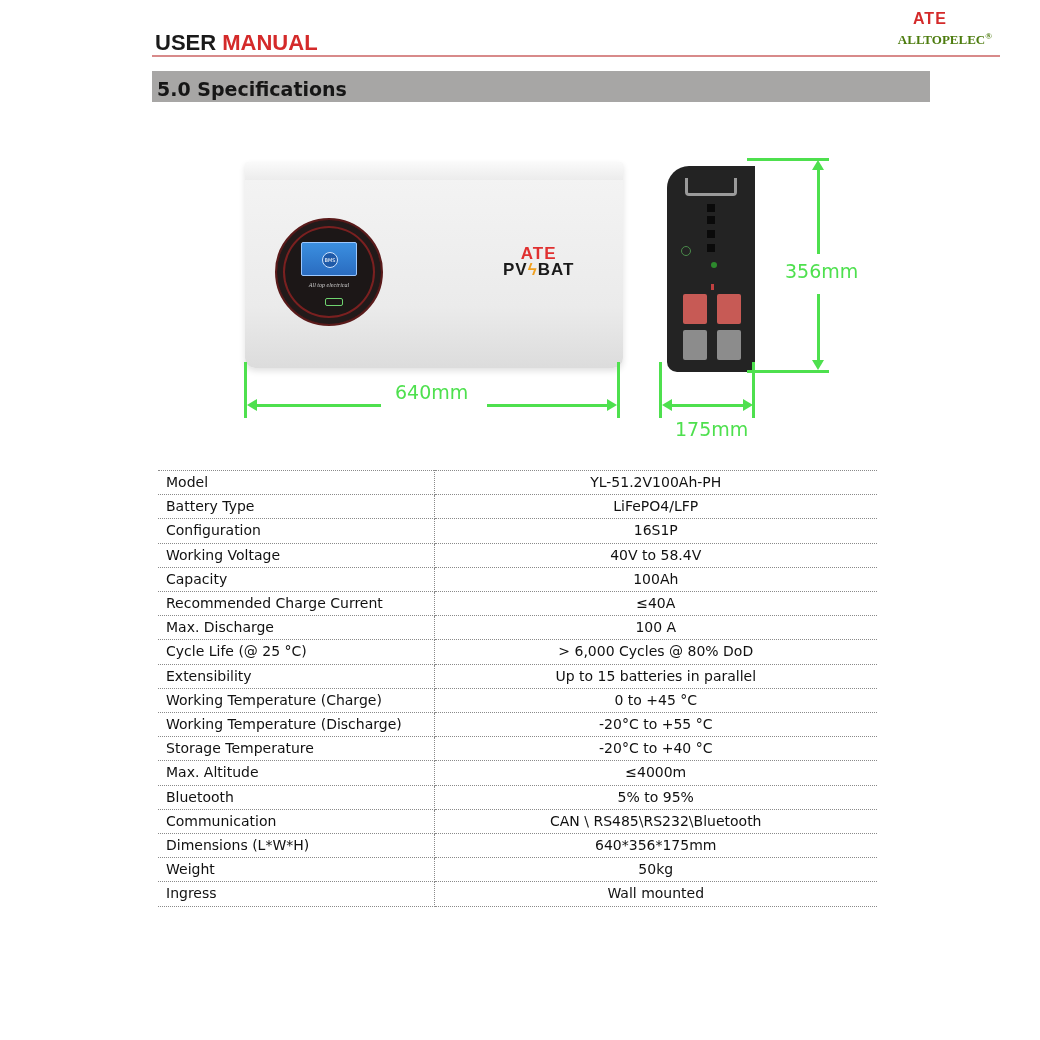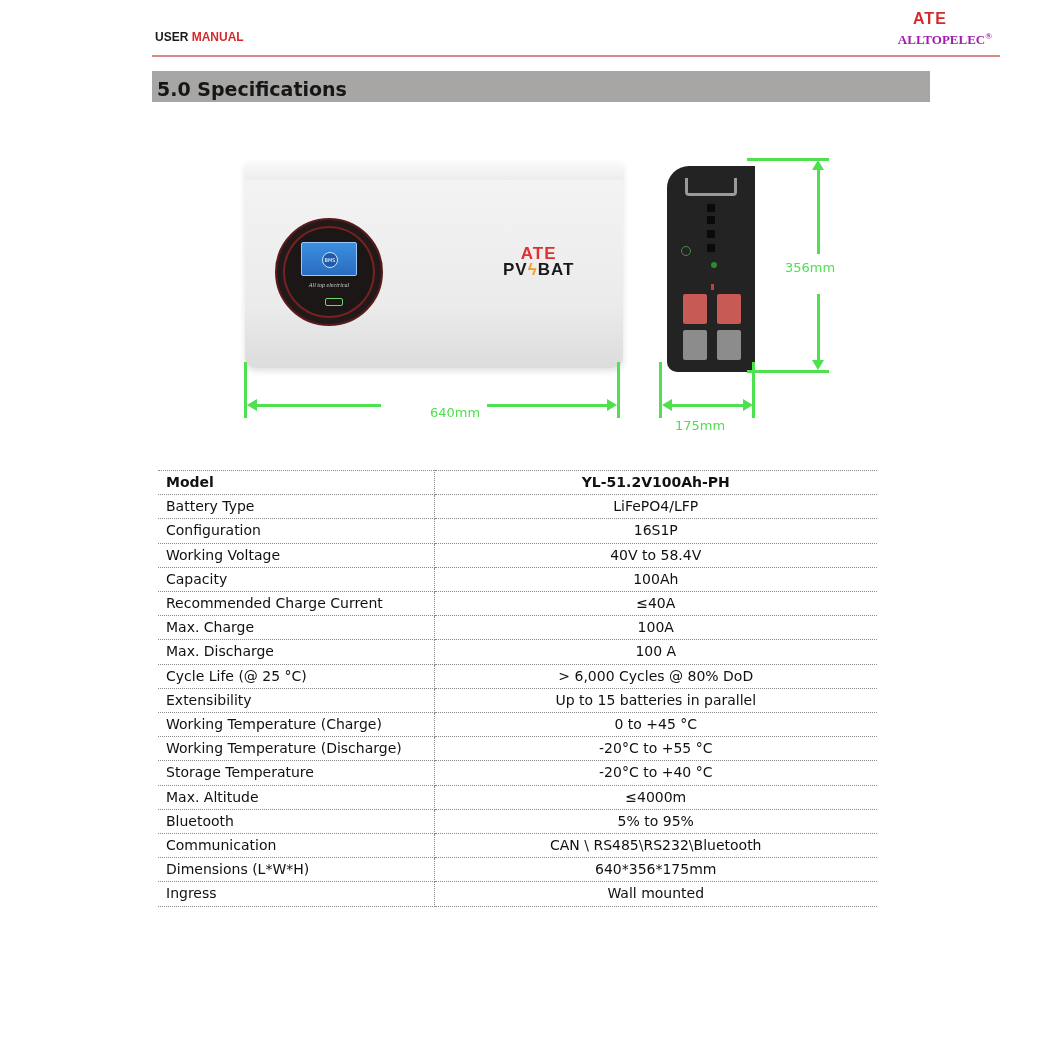--- a/index.html
+++ b/index.html
@@ -2,37 +2,37 @@
 <html><head>
   <meta charset="utf-8">
   <style>
     * { box-sizing: border-box; margin: 0; padding: 0; }
     html, body { width: 1040px; height: 1040px; background: #ffffff; overflow: hidden; }
     body { position: relative; font-family: "Liberation Sans", sans-serif; color: #111; }
 
     
     .hdr-title {
       position: absolute; left: 155px; top: 30px;
-      font-family: "Liberation Sans", sans-serif; font-weight: bold; font-size: 12px; letter-spacing: 0px;
+      font-family: "Liberation Sans", sans-serif; font-weight: bold; font-size: 22px; letter-spacing: 0px;
       color: #1a1a1a;
     }
     .hdr-title .accent { color: #d42a2a; }
     .hdr-rule {
       position: absolute; left: 152px; top: 55px; width: 848px; height: 2px;
       background: #d88a8a;
     }
     .brand { position: absolute; right: 48px; top: 10px; text-align: right; }
     .brand-mark {
       display: block; text-align: center; color: #d42a2a; font-weight: bold;
       font-size: 16px; letter-spacing: 1px; font-family: "Liberation Sans", sans-serif;
       margin-right: 30px;
     }
     .brand-name {
       display: block; font-family: "Liberation Serif", serif; font-weight: bold;
-      font-size: 13px; color: #a21caf; margin-top: 3px;
+      font-size: 13px; color: #4d7c0f; margin-top: 3px;
     }
     .brand-name sup { font-size: 9px; }
 
     
     .section-bar {
       position: absolute; left: 152px; top: 71px; width: 778px; height: 31px;
       background: #a7a6a5;
     }
     .section-bar span {
       position: absolute; left: 5px; top: 7px;
@@ -92,41 +92,41 @@
     }
     .led-green { position: absolute; left: 44px; top: 96px; width: 6px; height: 6px; border-radius: 50%; background: #2d8a2d; }
     .led-red { position: absolute; left: 44px; top: 118px; width: 3px; height: 6px; background: #c04040; }
     .term { position: absolute; width: 24px; height: 30px; border-radius: 2px; }
     .term.pos { background: #c75a55; }
     .term.neg { background: #8c8c8c; }
 
     
     .dim { position: absolute; background: #4ee04e; }
     .dim-label {
-      position: absolute; color: #4ee04e; font-family: "DejaVu Sans", sans-serif; font-size: 13px;
+      position: absolute; color: #4ee04e; font-family: "DejaVu Sans", sans-serif; font-size: 19px;
     }
     .arrow-l, .arrow-r, .arrow-u, .arrow-d { position: absolute; width: 0; height: 0; }
     .arrow-l { border-top: 6px solid transparent; border-bottom: 6px solid transparent; border-right: 10px solid #4ee04e; }
     .arrow-r { border-top: 6px solid transparent; border-bottom: 6px solid transparent; border-left: 10px solid #4ee04e; }
     .arrow-u { border-left: 6px solid transparent; border-right: 6px solid transparent; border-bottom: 10px solid #4ee04e; }
     .arrow-d { border-left: 6px solid transparent; border-right: 6px solid transparent; border-top: 10px solid #4ee04e; }
 
     
     .spec-table {
       position: absolute; left: 158px; top: 470px; width: 719px;
       border-collapse: collapse; font-family: "DejaVu Sans", sans-serif; font-size: 14px;
       border-top: 1px dotted #8a8a8a;
     }
     .spec-table td {
       border-bottom: 1px dotted #8a8a8a; padding: 2px 8px 2px 8px; line-height: 19.2px;
       vertical-align: top; color: #111;
     }
     .spec-table td.k { width: 276px; border-right: 1px dotted #8a8a8a; }
     .spec-table td.v { text-align: center; }
-    .spec-table tr.head td { font-weight: bold; }
+    .spec-table tr.head td { font-weight: normal; }
   </style>
 </head>
 <body>
 
 <div class="hdr-title">
   <span>USER</span>
   <span class="accent">MANUAL</span>
 </div>
 <div class="hdr-rule"></div>
 <div class="brand">
@@ -167,21 +167,21 @@
     <div class="term neg" style="left:16px; top:164px"></div>
     <div class="term neg" style="left:50px; top:164px"></div>
   </div>
 
   <div class="dim" style="left:49px; top:222px; width:3px; height:56px;"></div>
   <div class="dim" style="left:422px; top:222px; width:3px; height:56px;"></div>
   <div class="dim" style="left:56px; top:264px; width:130px; height:3px;"></div>
   <div class="dim" style="left:292px; top:264px; width:124px; height:3px;"></div>
   <div class="arrow-l" style="left:52px; top:259px;"></div>
   <div class="arrow-r" style="left:412px; top:259px;"></div>
-  <div class="dim-label" style="left:200px; top:265px;margin-left:35px;">640mm</div>
+  <div class="dim-label" style="left:200px; top:241px;">640mm</div>
 
   <div class="dim" style="left:552px; top:18px; width:82px; height:3px;"></div>
   <div class="dim" style="left:552px; top:230px; width:82px; height:3px;"></div>
   <div class="dim" style="left:622px; top:24px; width:3px; height:90px;"></div>
   <div class="dim" style="left:622px; top:154px; width:3px; height:70px;"></div>
   <div class="arrow-u" style="left:617px; top:20px;"></div>
   <div class="arrow-d" style="left:617px; top:220px;"></div>
   <div class="dim-label" style="left:590px; top:120px;">356mm</div>
 
   <div class="dim" style="left:464px; top:222px; width:3px; height:56px;"></div>
@@ -212,24 +212,20 @@
       </tr>
       <tr>
         <td class="k">Capacity</td>
         <td class="v">100Ah</td>
       </tr>
       <tr>
         <td class="k">Recommended Charge Current</td>
         <td class="v">≤40A</td>
       </tr>
       <tr>
-        <td class="k">Max. Charge</td>
-        <td class="v">100A</td>
-      </tr>
-      <tr>
         <td class="k">Max. Discharge</td>
         <td class="v">100 A</td>
       </tr>
       <tr>
         <td class="k">Cycle Life (@ 25 °C)</td>
         <td class="v">&gt; 6,000 Cycles @ 80% DoD</td>
       </tr>
       <tr>
         <td class="k">Extensibility</td>
         <td class="v">Up to 15 batteries in parallel</td>
@@ -256,17 +252,21 @@
       </tr>
       <tr>
         <td class="k">Communication</td>
         <td class="v">CAN \ RS485\RS232\Bluetooth</td>
       </tr>
       <tr>
         <td class="k">Dimensions (L*W*H)</td>
         <td class="v">640*356*175mm</td>
       </tr>
       <tr>
+        <td class="k">Weight</td>
+        <td class="v">50kg</td>
+      </tr>
+      <tr>
         <td class="k">Ingress</td>
         <td class="v">Wall mounted</td>
       </tr>
     </tbody>
 </table>
 
 </body></html>

